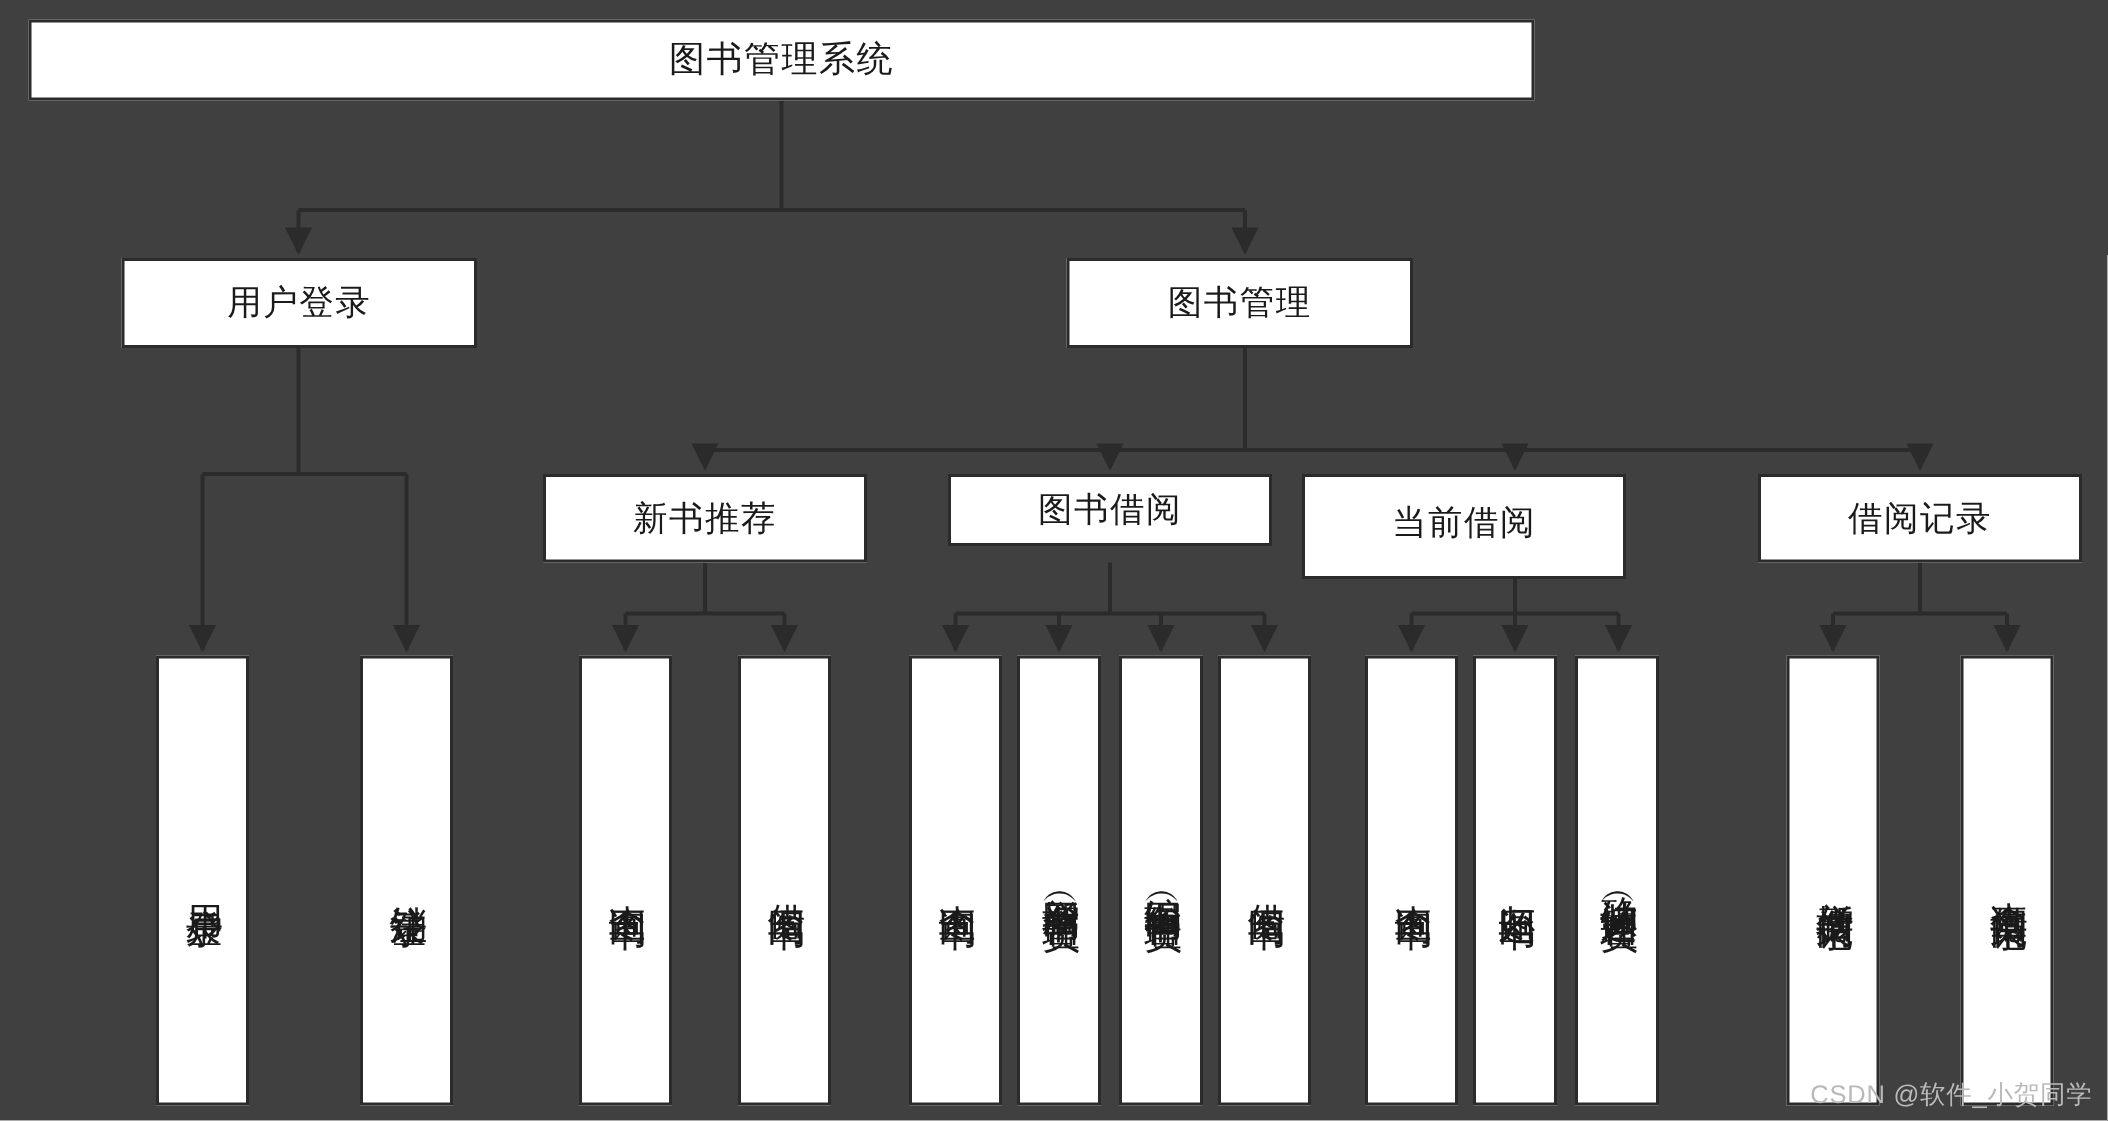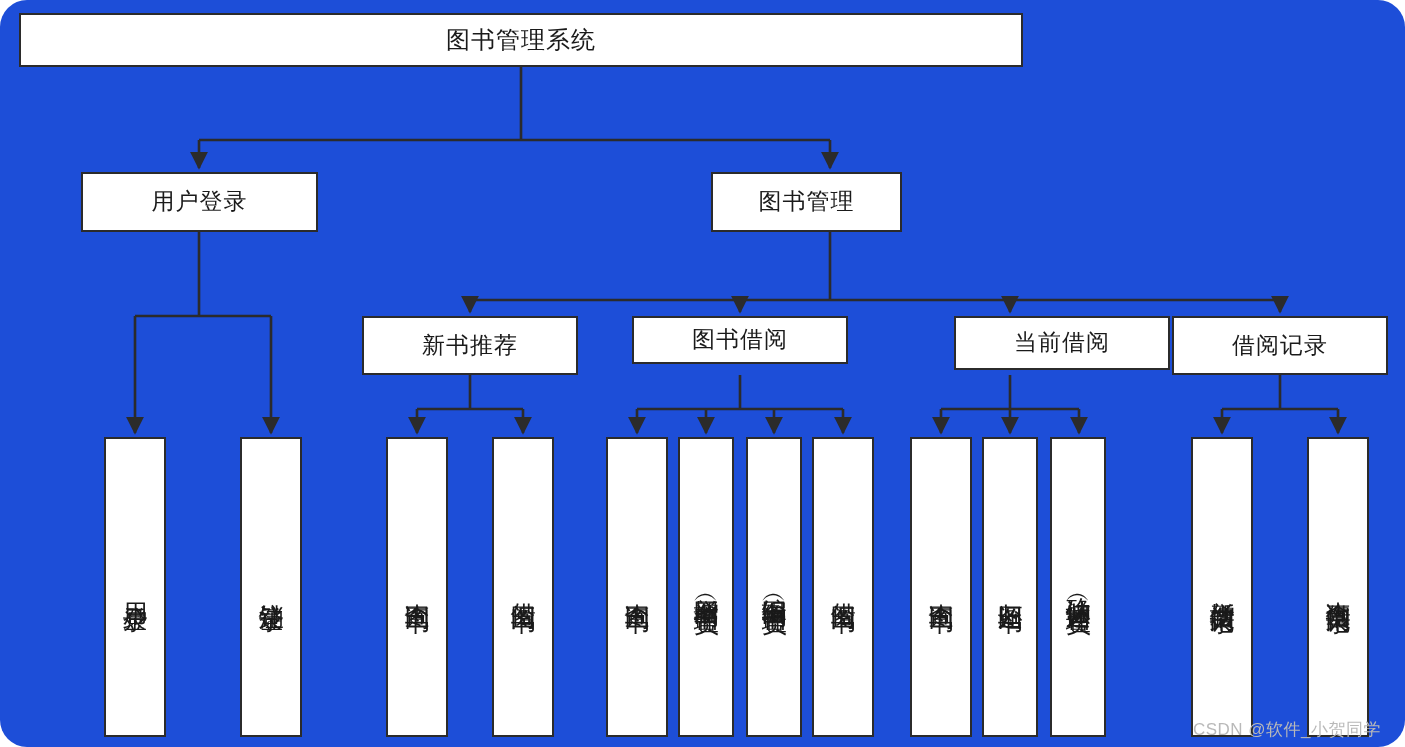--- a/index.html
+++ b/index.html
@@ -8,23 +8,22 @@
     padding: 0;
     background: #ffffff;
   }
   body {
     font-family: "Liberation Sans", "DejaVu Sans", sans-serif;
   }
   #canvas {
     position: relative;
     width: 1405px;
     height: 747px;
-    background: #1d4ed8;
+    background: #404040;
     overflow: hidden;
-    border-radius: 27px;
   }
   #edges {
     position: absolute;
     left: 0;
     top: 0;
     width: 1405px;
     height: 747px;
     pointer-events: none;
   }
   .node {
@@ -61,21 +60,21 @@
   .leaf-text {
     writing-mode: vertical-rl;
     text-orientation: upright;
     display: block;
     max-height: 100%;
     line-height: 1.18;
     letter-spacing: 2px;
   }
   .watermark {
     position: absolute;
-    right: 24px;
+    right: 10px;
     bottom: 6px;
     font-size: 17px;
     color: #b9b9b9;
     letter-spacing: 0.5px;
     white-space: nowrap;
     z-index: 5;
     font-family: "Liberation Sans", "DejaVu Sans", sans-serif;
   }
 </style>
 </head>
@@ -136,31 +135,31 @@
     </g>
   </svg>
 
   <div class="node node-h node-root" style="left:19px; top:13px; width:1004px; height:54px;">
     <span>图书管理系统</span>
   </div>
 
   <div class="node node-h" style="left:81px; top:172px; width:237px; height:60px;">
     <span>用户登录</span>
   </div>
-  <div class="node node-h" style="left:711px; top:172px; width:191px; height:60px;">
+  <div class="node node-h" style="left:711px; top:172px; width:231px; height:60px;">
     <span>图书管理</span>
   </div>
 
   <div class="node node-h" style="left:362px; top:316px; width:216px; height:59px;text-align:right;">
     <span>新书推荐</span>
   </div>
   <div class="node node-h" style="left:632px; top:316px; width:216px; height:48px;">
     <span>图书借阅</span>
   </div>
-  <div class="node node-h" style="left:954px; top:316px; width:216px; height:54px;">
+  <div class="node node-h" style="left:868px; top:316px; width:216px; height:70px;font-family:Liberation Mono, monospace;">
     <span>当前借阅</span>
   </div>
   <div class="node node-h" style="left:1172px; top:316px; width:216px; height:59px;">
     <span>借阅记录</span>
   </div>
 
   <div class="node node-leaf" style="left:104px; top:437px; width:62px; height:300px;">
     <span class="leaf-text">用户登录</span>
   </div>
   <div class="node node-leaf" style="left:240px; top:437px; width:62px; height:300px;">

